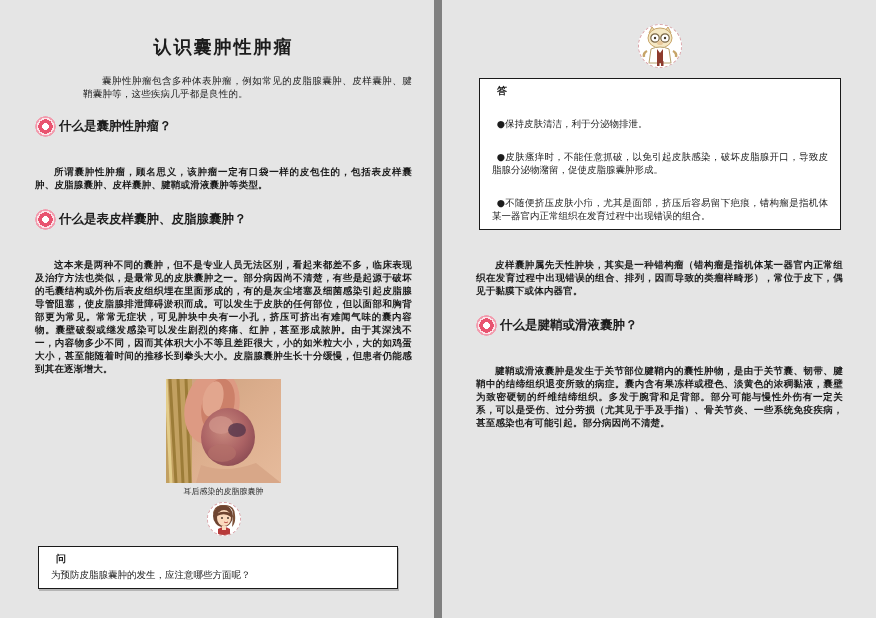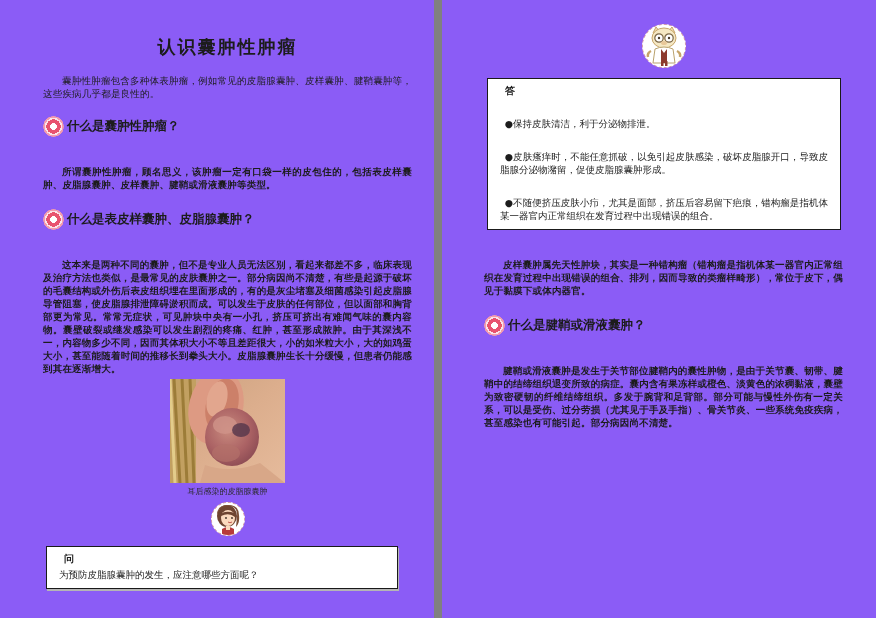--- a/index.html
+++ b/index.html
@@ -4,39 +4,39 @@
 <style>
   * { margin:0; padding:0; box-sizing:border-box; }
   html,body { background:#ffffff; }
   body {
     width:878px; height:618px;
     font-family:"DejaVu Serif","Liberation Serif",serif;
     color:#1c1c1c;
     overflow:hidden;
   }
   .spread { display:flex; width:878px; height:618px; background:#fff; }
-  .page { width:434px; height:618px; background:#8b5cf6; position:relative;padding-left:8px; }
+  .page { width:434px; height:618px; background:#e5e5e5; position:relative; }
   .page-divider { width:8px; height:618px; background:#808080; flex:none; }
 
   .page-inner-left  { margin:0 22px 0 35px; }
   .page-inner-right { margin:0 33px 0 34px; }
 
   .doc-title {
     margin-top:34px;
     text-align:center;
     font-size:18px; line-height:26px;
     font-weight:bold; letter-spacing:2px;
   }
 
   .body-par {
     font-size:9.5px; line-height:13px;
     text-align:justify; text-indent:2em;
     letter-spacing:0.2px;
   }
-  .mt-intro { margin-top:14px; }
+  .mt-intro { margin-top:14px;margin-left:48px; }
   .mt-par   { margin-top:28px;font-weight:bold; }
   .mt-par2  { margin-top:8px; }
 
   .section-heading {
     display:flex; align-items:center; gap:3px;
     margin-top:16px;
     font-size:12.5px; font-weight:bold;font-family:Liberation Mono, monospace;
   }
   .mt-head-lg { margin-top:18px; }
 

